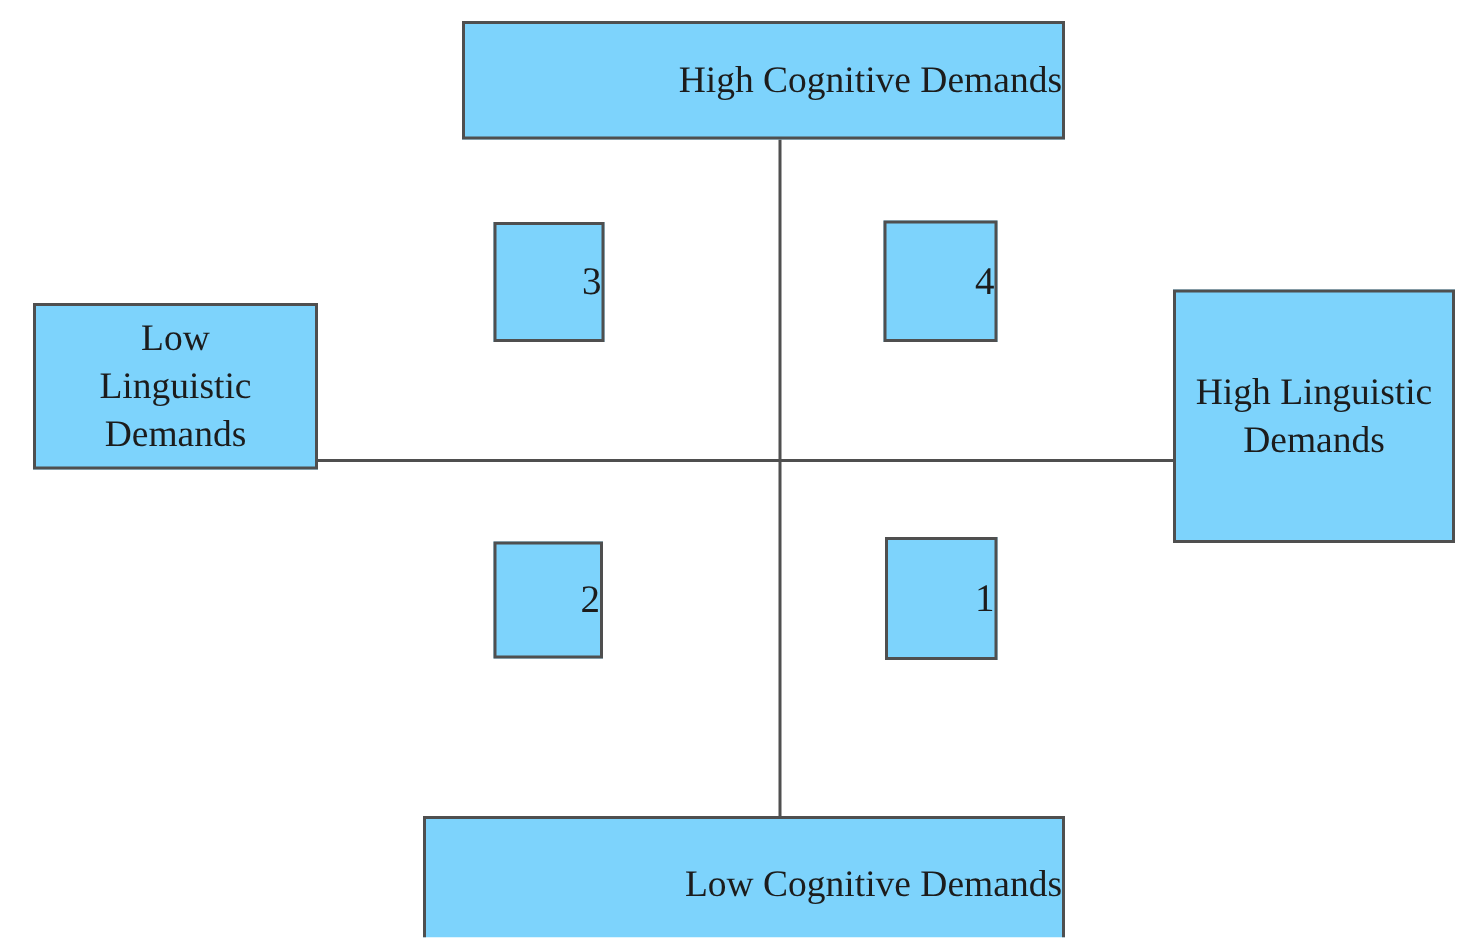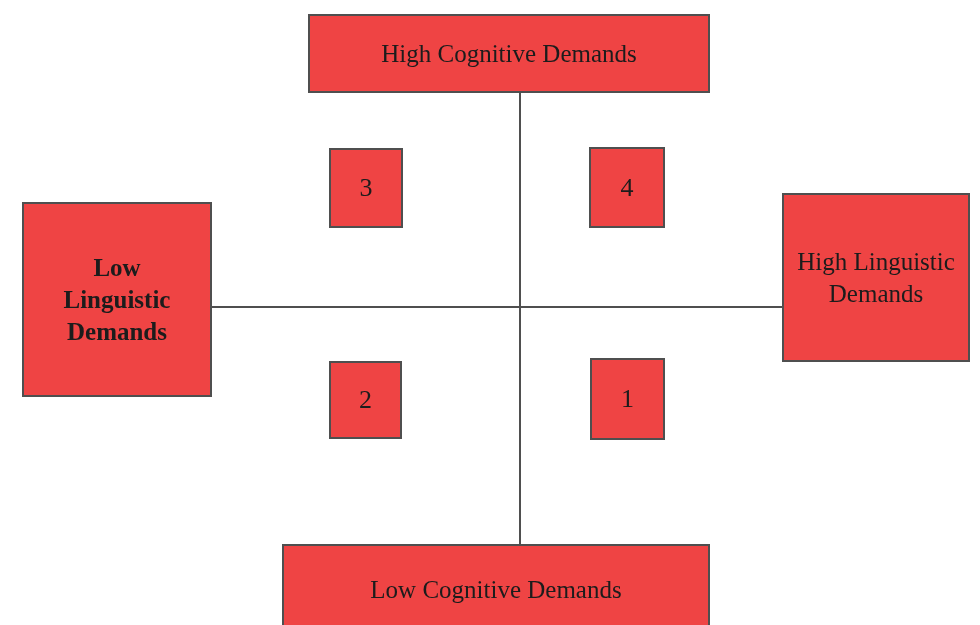--- a/index.html
+++ b/index.html
@@ -12,32 +12,32 @@
     width: 980px;
     height: 625px;
     background: #ffffff;
     font-family: "Liberation Serif", "DejaVu Serif", serif;
     color: #1c1c1c;
     overflow: hidden;
   }
   .box {
     position: absolute;
     border: 2px solid #4f4f4f;
-    background: #ef4444;
+    background: #7dd3fc;
     display: flex;
     align-items: center;
-    justify-content: center;
+    justify-content: flex-end;
     text-align: center;
     box-sizing: border-box;
     font-size: 25px;
     line-height: 1.28;
   }
   .axis-box-top    { left: 308px; top: 14px;  width: 402px; height: 79px;  }
   .axis-box-bottom { left: 282px; top: 544px; width: 428px; height: 92px;  }
-  .axis-box-left   { left: 22px;  top: 202px; width: 190px; height: 195px; padding: 16px 18px; font-weight: bold; }
+  .axis-box-left   { left: 22px;  top: 202px; width: 190px; height: 111px; padding: 16px 18px; }
   .axis-box-right  { left: 782px; top: 193px; width: 188px; height: 169px; padding: 0 4px; }
   .quad-box {
     font-size: 26px;
   }
   .quad-box-3 { left: 329px; top: 148px; width: 74px; height: 80px; }
   .quad-box-4 { left: 589px; top: 147px; width: 76px; height: 81px; }
   .quad-box-2 { left: 329px; top: 361px; width: 73px; height: 78px; }
   .quad-box-1 { left: 590px; top: 358px; width: 75px; height: 82px; }
   .line {
     position: absolute;

